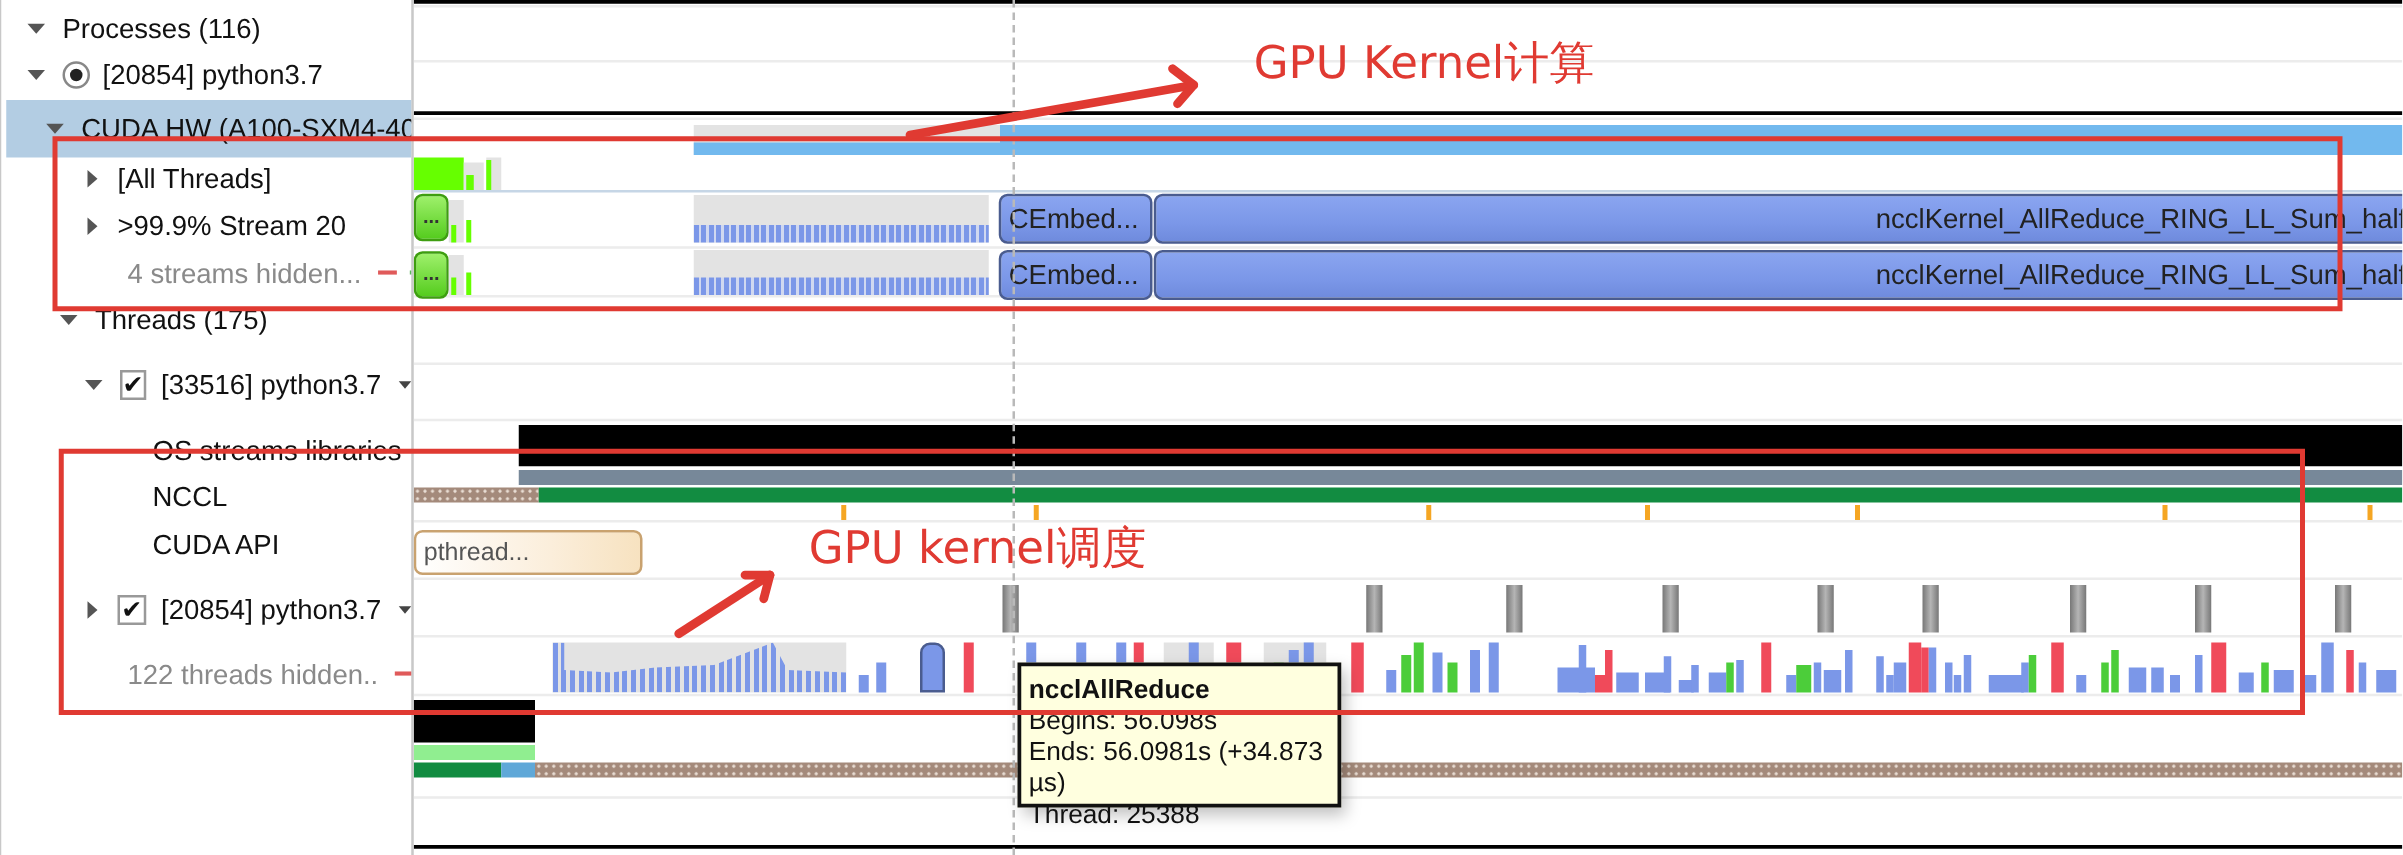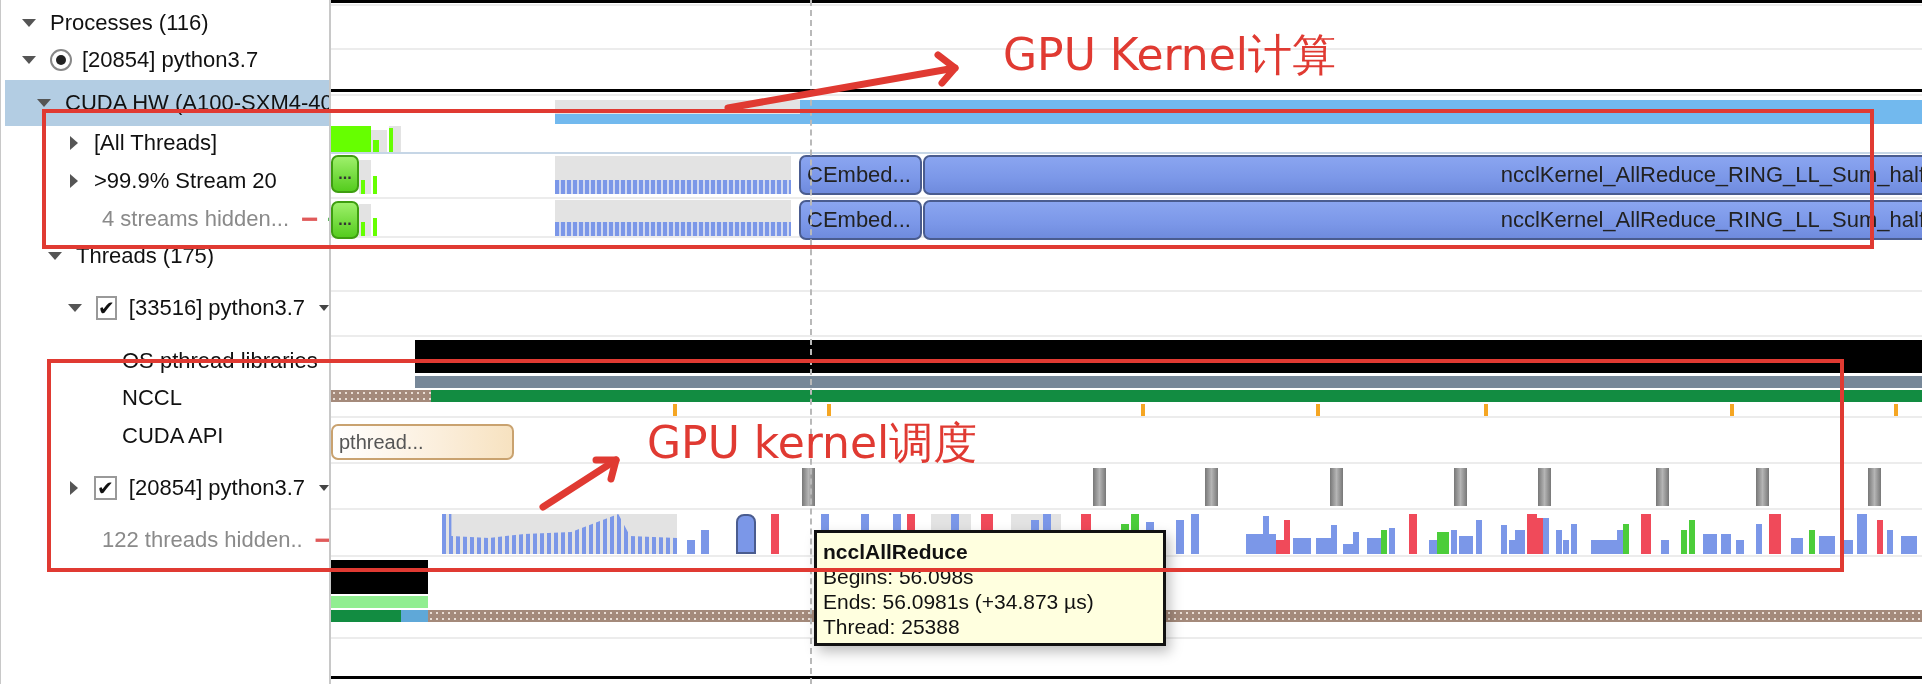--- a/index.html
+++ b/index.html
@@ -31,26 +31,26 @@
   .green-pill { position: absolute; height: 38px; background: linear-gradient(#9ef06b, #55cc1e); border: 2px solid #3e9e10; border-radius: 7px; font-size: 16px; font-weight: bold; display: flex; align-items: center; justify-content: center; color: #333; }
   .dotted { background-color: #a48a7b; background-image: radial-gradient(#e9ddd4 1px, transparent 1.5px); background-size: 6px 6px; }
   .pthread { position: absolute; height: 36px; border: 2px solid #c9a26f; border-radius: 7px; background: linear-gradient(90deg, #fff 0%, #fbeedb 60%, #f7e2c0 100%); font-size: 20px; color: #555; display: flex; align-items: center; padding: 0 6px; white-space: nowrap; }
   .nccl-mark { position: absolute; width: 13px; height: 38px; background: linear-gradient(90deg, #777, #b5b5b5, #777); }
   .orange-tick { position: absolute; width: 4px; height: 12px; background: #f5a623; }
   .api-bg { position: absolute; background: #e3e3e3; }
   .api-bar { position: absolute; bottom: 0; }
   .vdash { position: absolute; top: 0; bottom: 0; width: 0; border-left: 2px dashed #b9b9b9; }
 
   
-  #tooltip { position: absolute; left: 814px; top: 530px; width: 352px; height: 116px; background: #ffffdf; border: 3px solid #111; padding: 6px 6px; font-size: 21px; line-height: 25px; box-shadow: 4px 6px 12px rgba(0,0,0,0.25); z-index: 5; }
+  #tooltip { position: absolute; left: 814px; top: 530px; width: 259px; height: 116px; background: #ffffdf; border: 3px solid #111; padding: 6px 6px; font-size: 21px; line-height: 25px; box-shadow: 4px 6px 12px rgba(0,0,0,0.25); z-index: 5; }
   #tooltip .tt-title { font-weight: bold; }
 
   
   .anno-box { position: absolute; border: 4px solid #e03a32; z-index: 6; pointer-events: none; }
-  .anno-text { position: absolute; color: #e03a32; font-size: 44px; z-index: 6; white-space: nowrap; font-family: "DejaVu Sans", sans-serif; }
+  .anno-text { position: absolute; color: #e03a32; font-size: 36px; z-index: 6; white-space: nowrap; font-family: "DejaVu Sans", sans-serif; }
   svg.arrows { position: absolute; left: 0; top: 0; z-index: 7; pointer-events: none; }
 </style>
 </head>
 <body>
 
 <div id="tree">
   <div class="outer-edge"></div>
 
   <div class="row" style="top:5px; padding-left:22px;">
     <span class="tri-down"></span>
@@ -90,21 +90,21 @@
   </div>
 
   <div class="row" style="top:290px; padding-left:68px;">
     <span class="tri-down"></span>
     <span class="checkbox">✔</span>
     <span>[33516] python3.7</span>
     <span class="menu-caret"></span>
   </div>
 
   <div class="row" style="top:343px; padding-left:122px;">
-    <span>OS pthread libraries</span>
+    <span>OS streams libraries</span>
   </div>
   <div class="row" style="top:418px; padding-left:122px;">
     <span>CUDA API</span>
   </div>
   <div class="row" style="top:380px; padding-left:122px;">
     <span>NCCL</span>
   </div>
 
   <div class="row" style="top:470px; padding-left:70px;">
     <span class="tri-right"></span>

